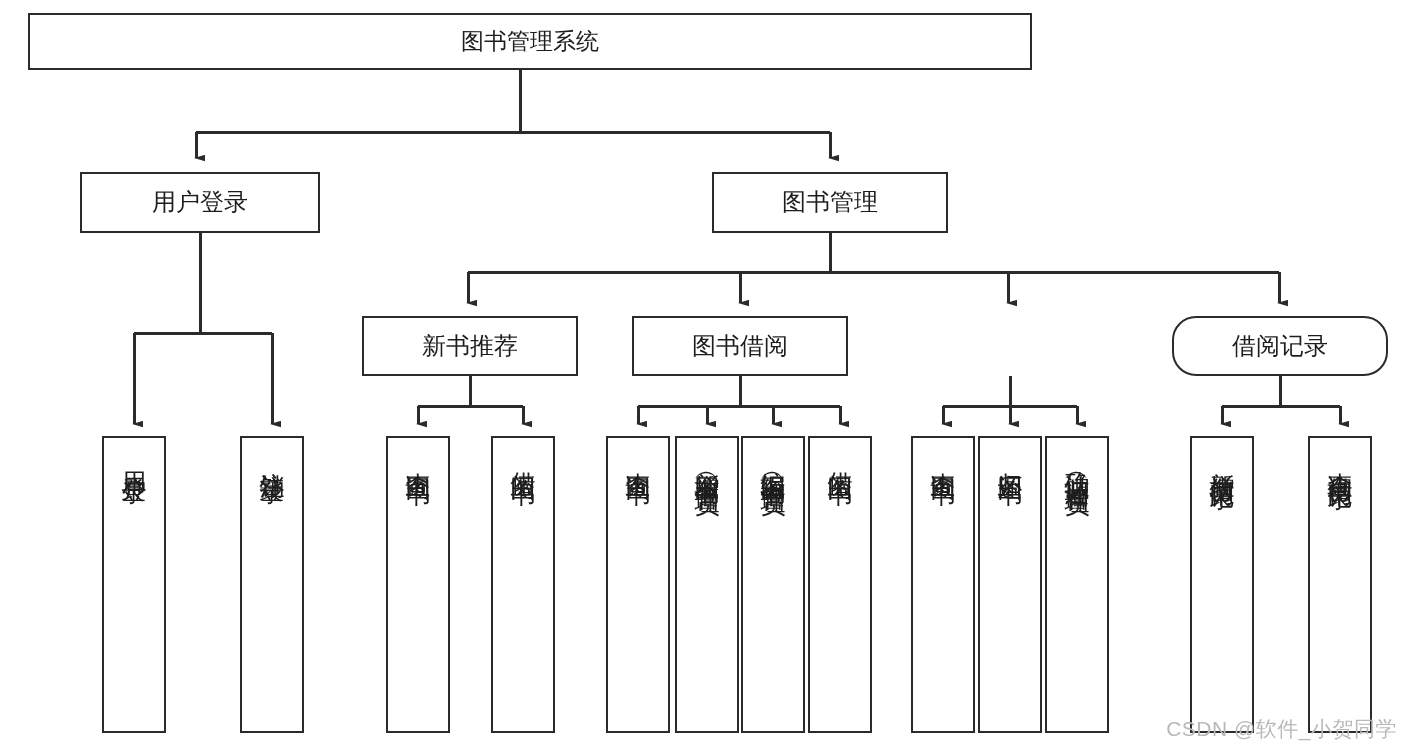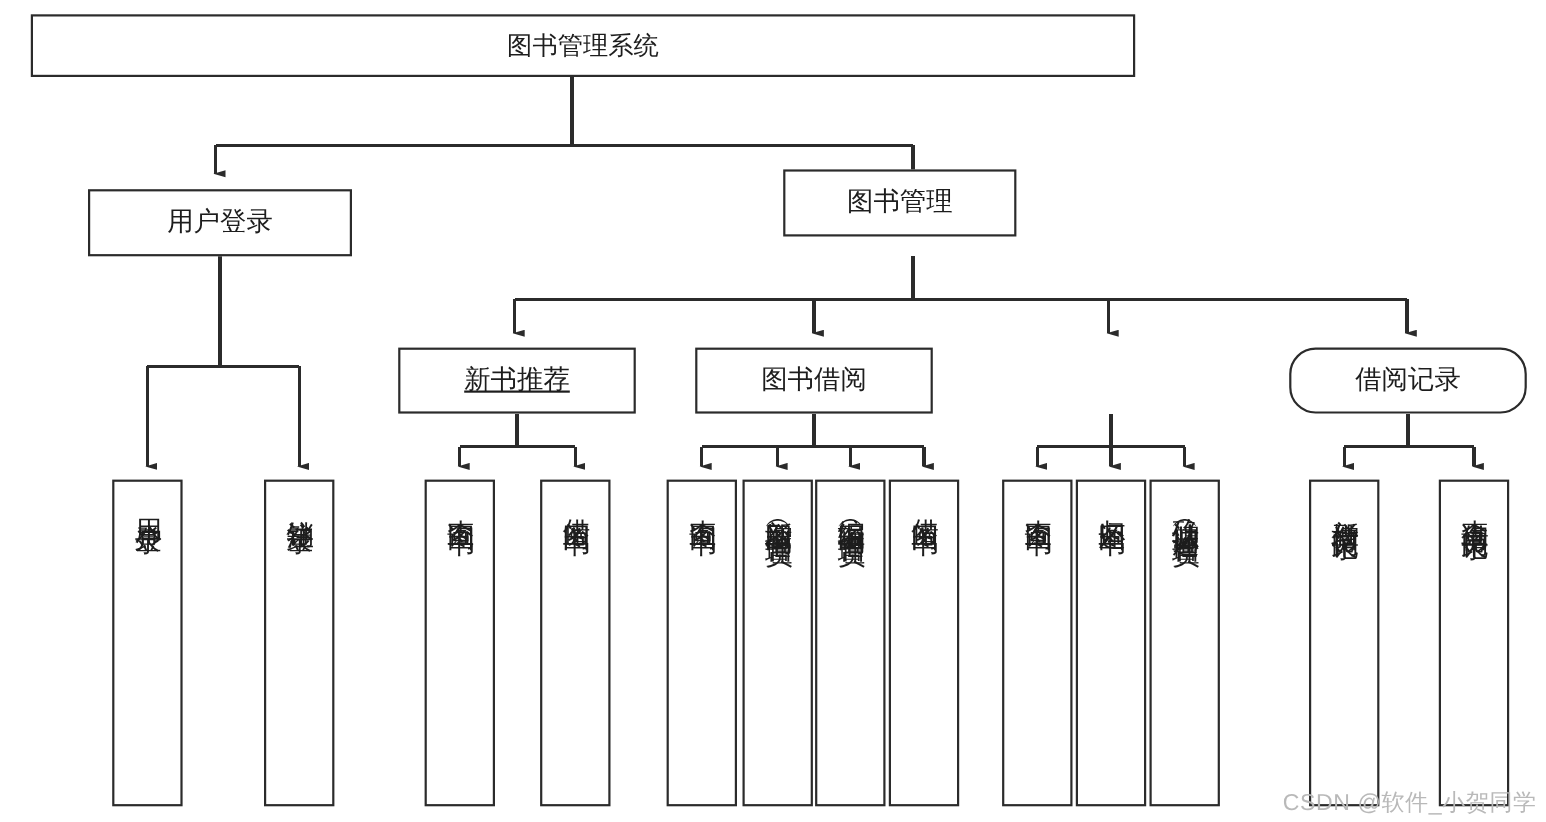--- a/index.html
+++ b/index.html
@@ -102,25 +102,25 @@
     </g>
   </svg>
 
   <div class="node h" style="left:18px;top:13px;width:1004px;height:57px;margin-left:10px;">
     <span class="lbl">图书管理系统</span>
   </div>
 
   <div class="node lvl1" style="left:80px;top:172px;width:240px;height:61px;">
     <span class="lbl">用户登录</span>
   </div>
-  <div class="node lvl1" style="left:712px;top:154px;width:212px;height:61px;">
+  <div class="node lvl1" style="left:712px;top:172px;width:236px;height:61px;">
     <span class="lbl">图书管理</span>
   </div>
 
-  <div class="node lvl1" style="left:362px;top:316px;width:216px;height:60px;text-decoration:underline;">
+  <div class="node lvl1" style="left:362px;top:316px;width:216px;height:60px;">
     <span class="lbl">新书推荐</span>
   </div>
   <div class="node lvl1" style="left:632px;top:316px;width:216px;height:60px;">
     <span class="lbl">图书借阅</span>
   </div>
   <div class="node lvl1" style="left:1172px;top:316px;width:216px;height:60px;border-radius:24px;">
     <span class="lbl">借阅记录</span>
   </div>
 
   <div class="node leaf" style="left:102px;top:436px;width:64px;height:297px;">

